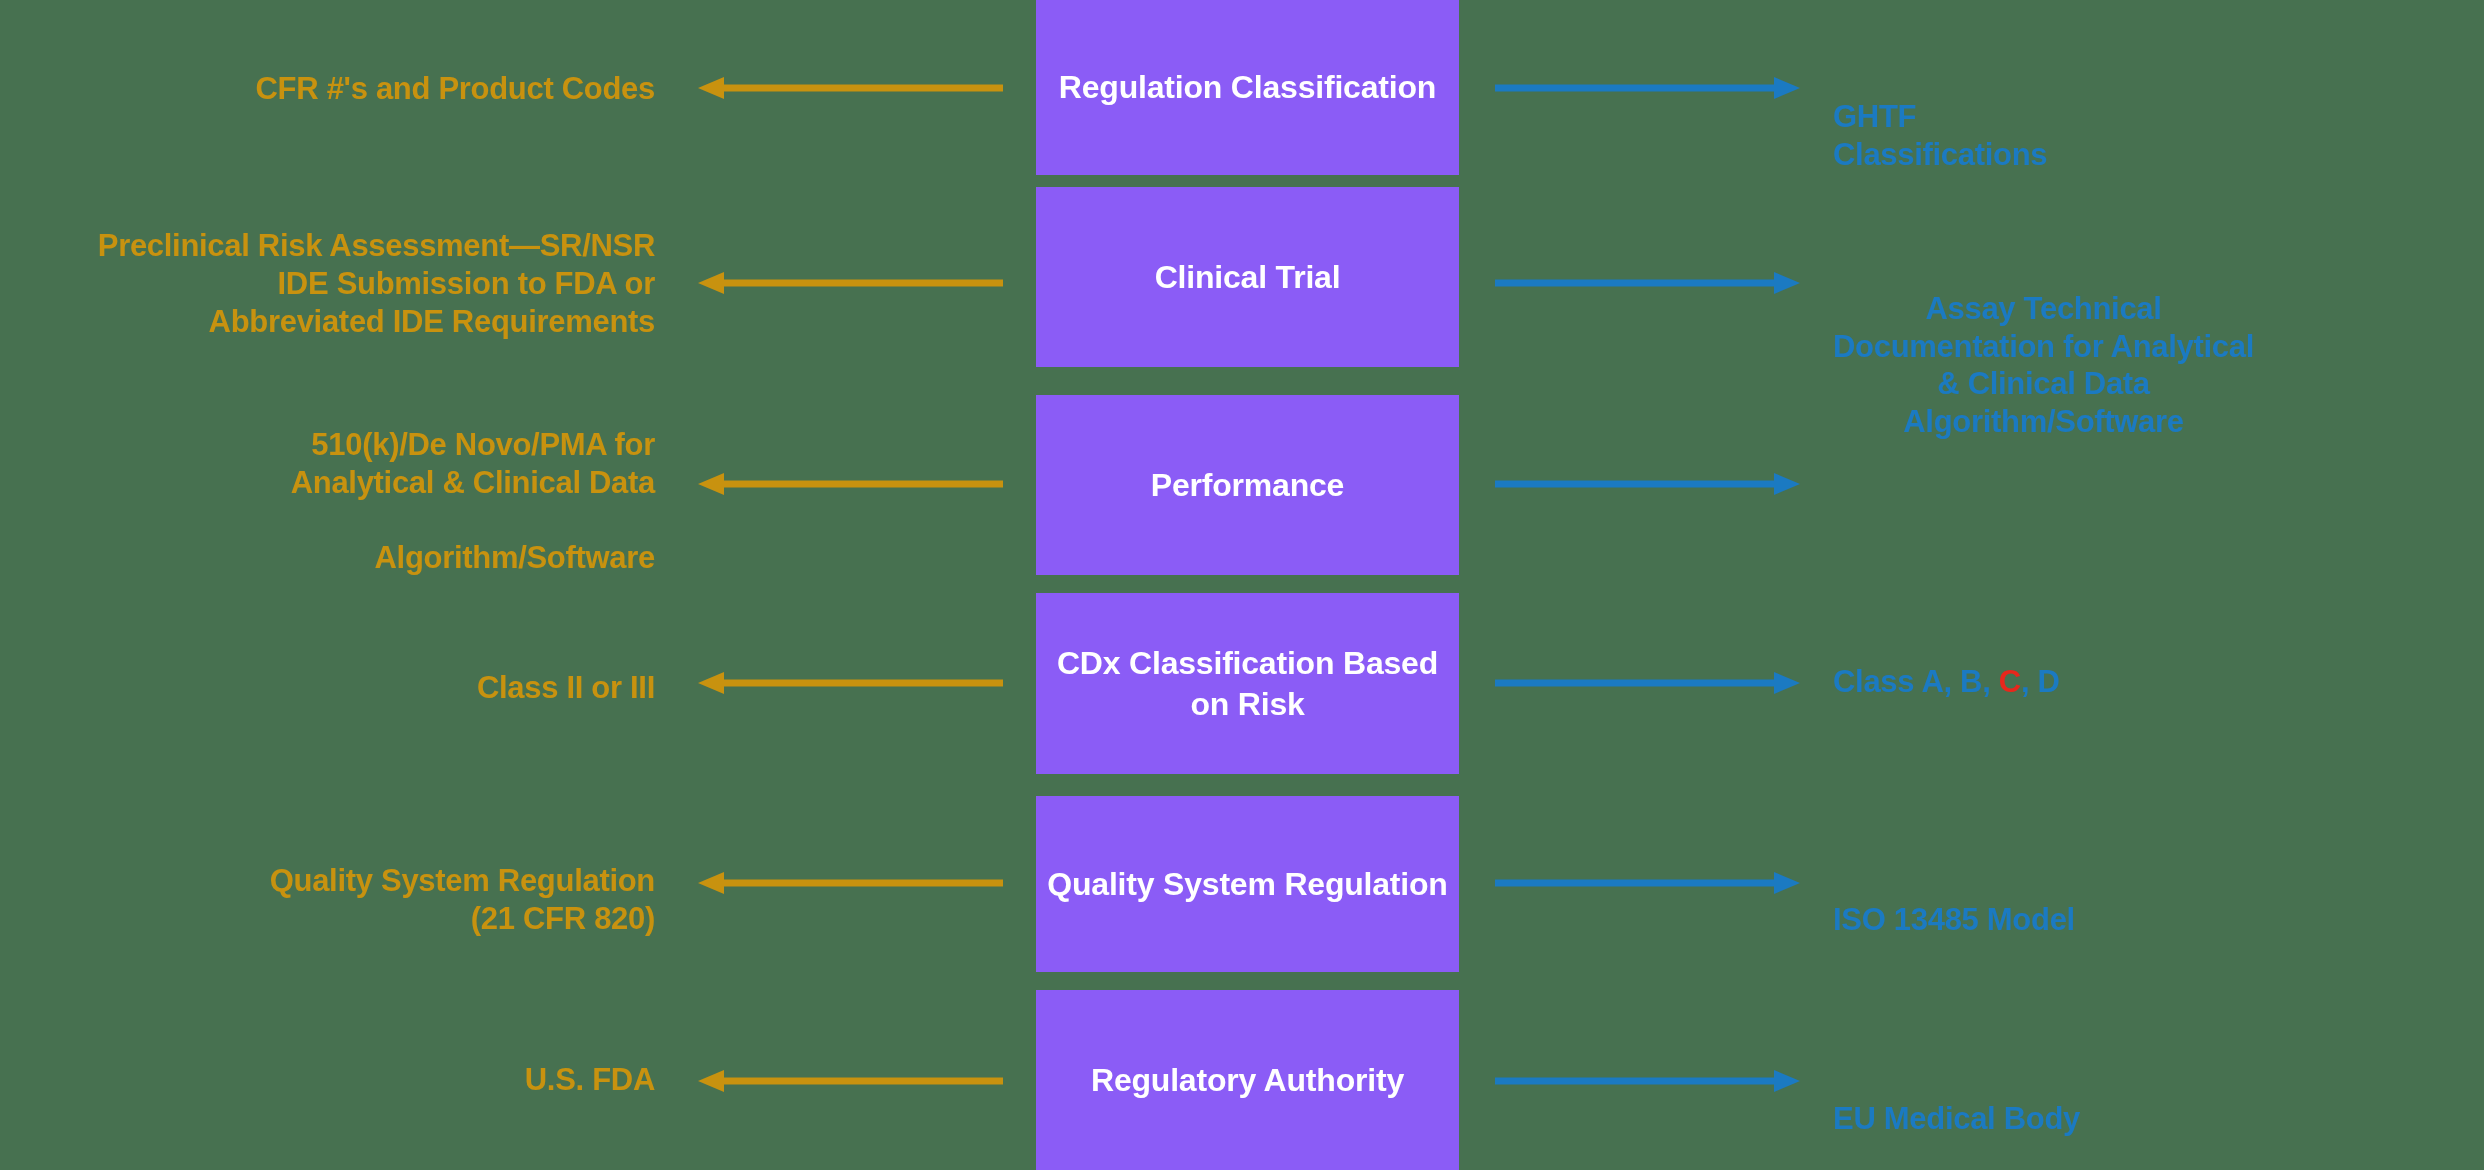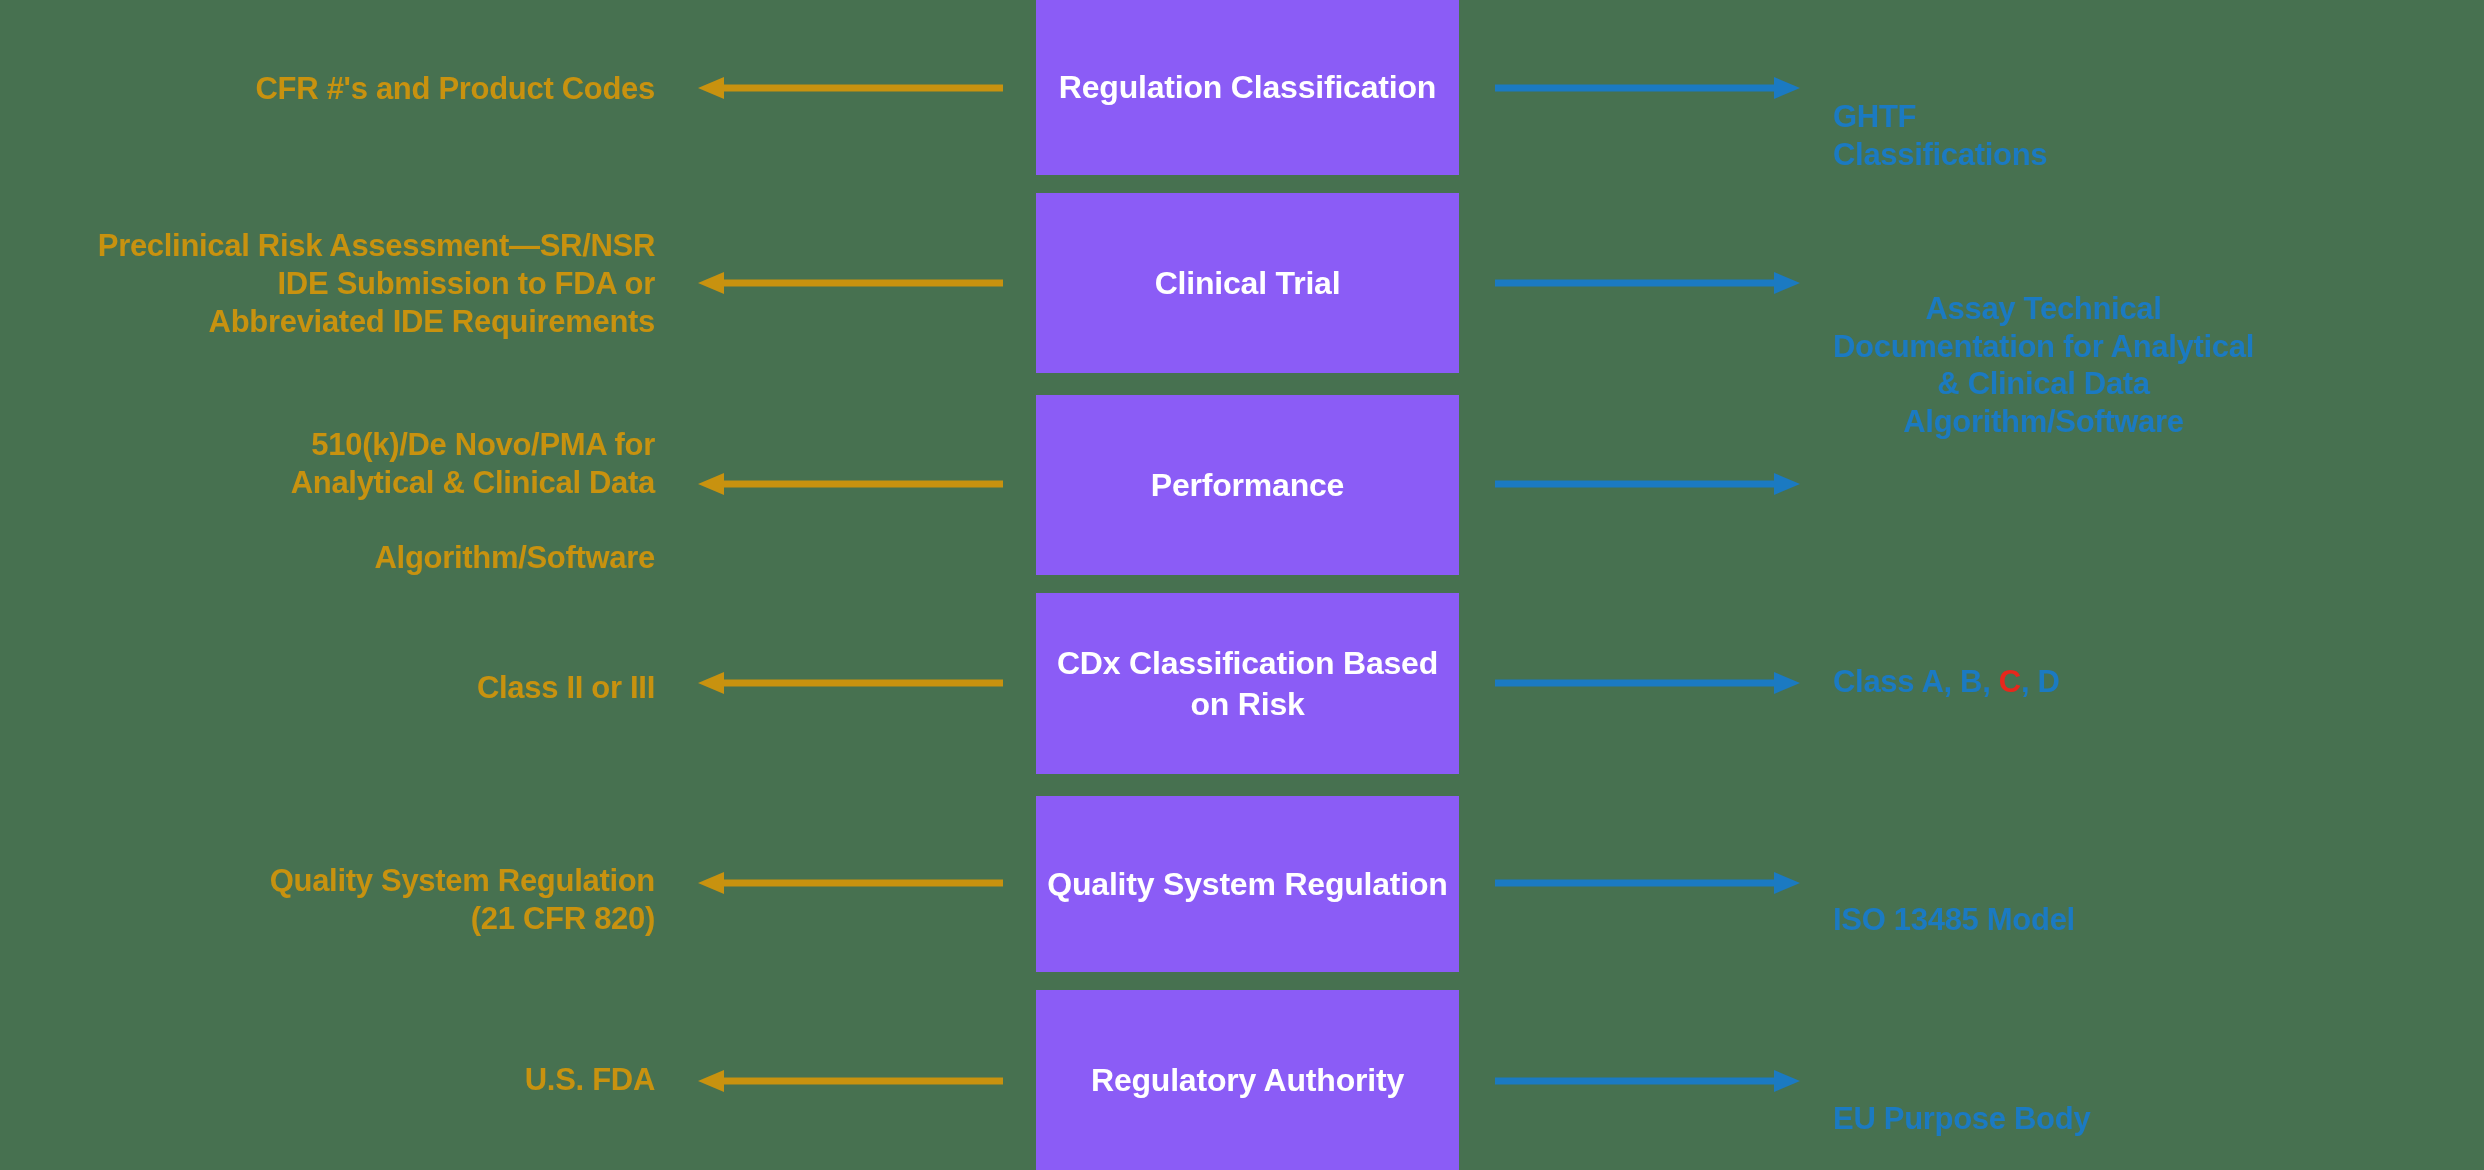--- a/index.html
+++ b/index.html
@@ -85,21 +85,21 @@
     <svg width="305" height="22" viewBox="0 0 305 22" xmlns="http://www.w3.org/2000/svg">
       <rect x="0" y="7.5" width="281" height="7" fill="#1b7ac2"></rect>
       <polygon points="305,11 279,0 279,22" fill="#1b7ac2"></polygon>
     </svg>
   </div>
   <div class="side right" style="top:60px;">
     <span>GHTF
 Classifications</span>
   </div>
 
-  <div class="box" style="top:193px; height:180px;justify-content:center;">
+  <div class="box" style="top:187px; height:180px;justify-content:center;">
     <span>Clinical Trial</span>
   </div>
   <div class="side left" style="top:227px;">Preclinical Risk Assessment—SR/NSR
 IDE Submission to FDA or
 Abbreviated IDE Requirements</div>
   <div class="arrow" style="left:698px; top:272px; width:305px;">
     <svg width="305" height="22" viewBox="0 0 305 22" xmlns="http://www.w3.org/2000/svg">
       <polygon points="0,11 26,0 26,22" fill="#c8920f"></polygon>
       <rect x="24" y="7.5" width="281" height="7" fill="#c8920f"></rect>
     </svg>
@@ -188,16 +188,16 @@
       <rect x="24" y="7.5" width="281" height="7" fill="#c8920f"></rect>
     </svg>
   </div>
   <div class="arrow" style="left:1495px; top:1070px; width:305px;">
     <svg width="305" height="22" viewBox="0 0 305 22" xmlns="http://www.w3.org/2000/svg">
       <rect x="0" y="7.5" width="281" height="7" fill="#1b7ac2"></rect>
       <polygon points="305,11 279,0 279,22" fill="#1b7ac2"></polygon>
     </svg>
   </div>
   <div class="side right" style="top:1062px;">
-    <span>EU Purpose  Body</span>
+    <span>EU Medical  Body</span>
   </div>
 
 </div>
 
 </body></html>

